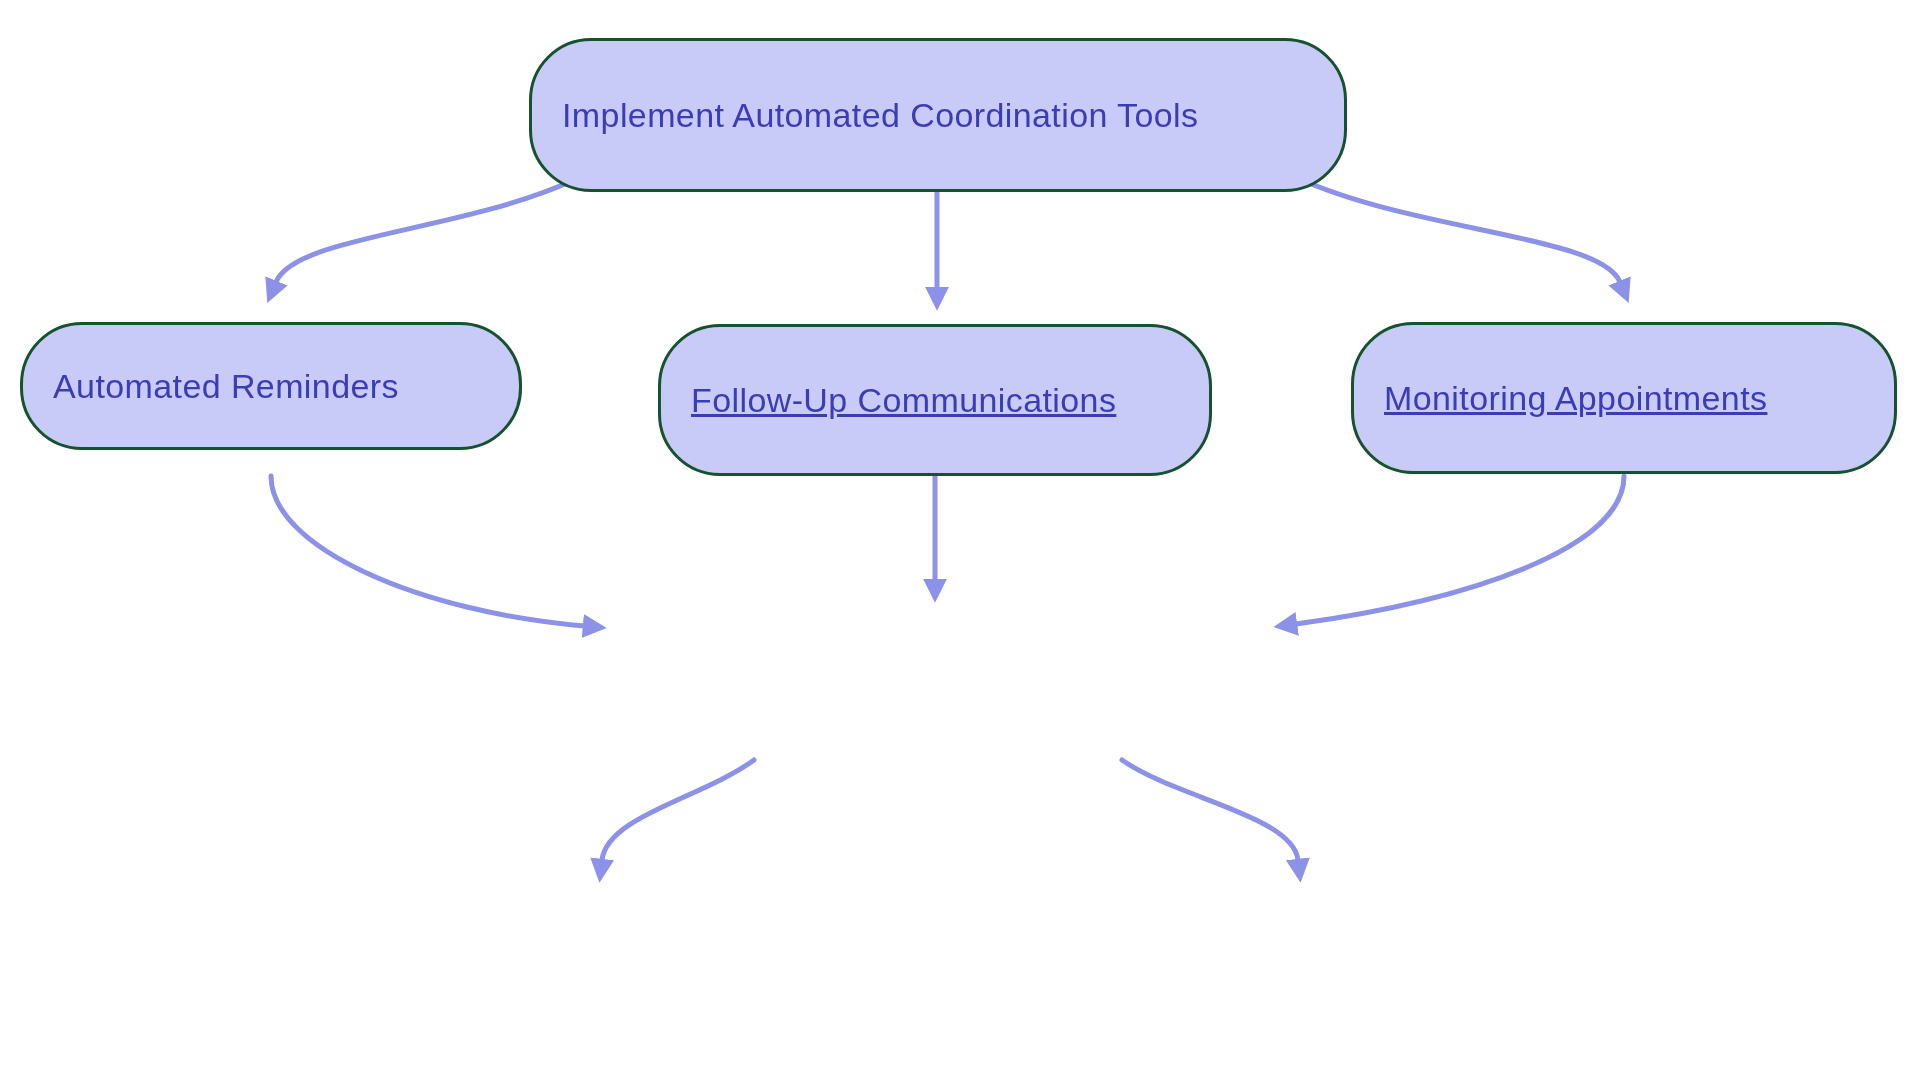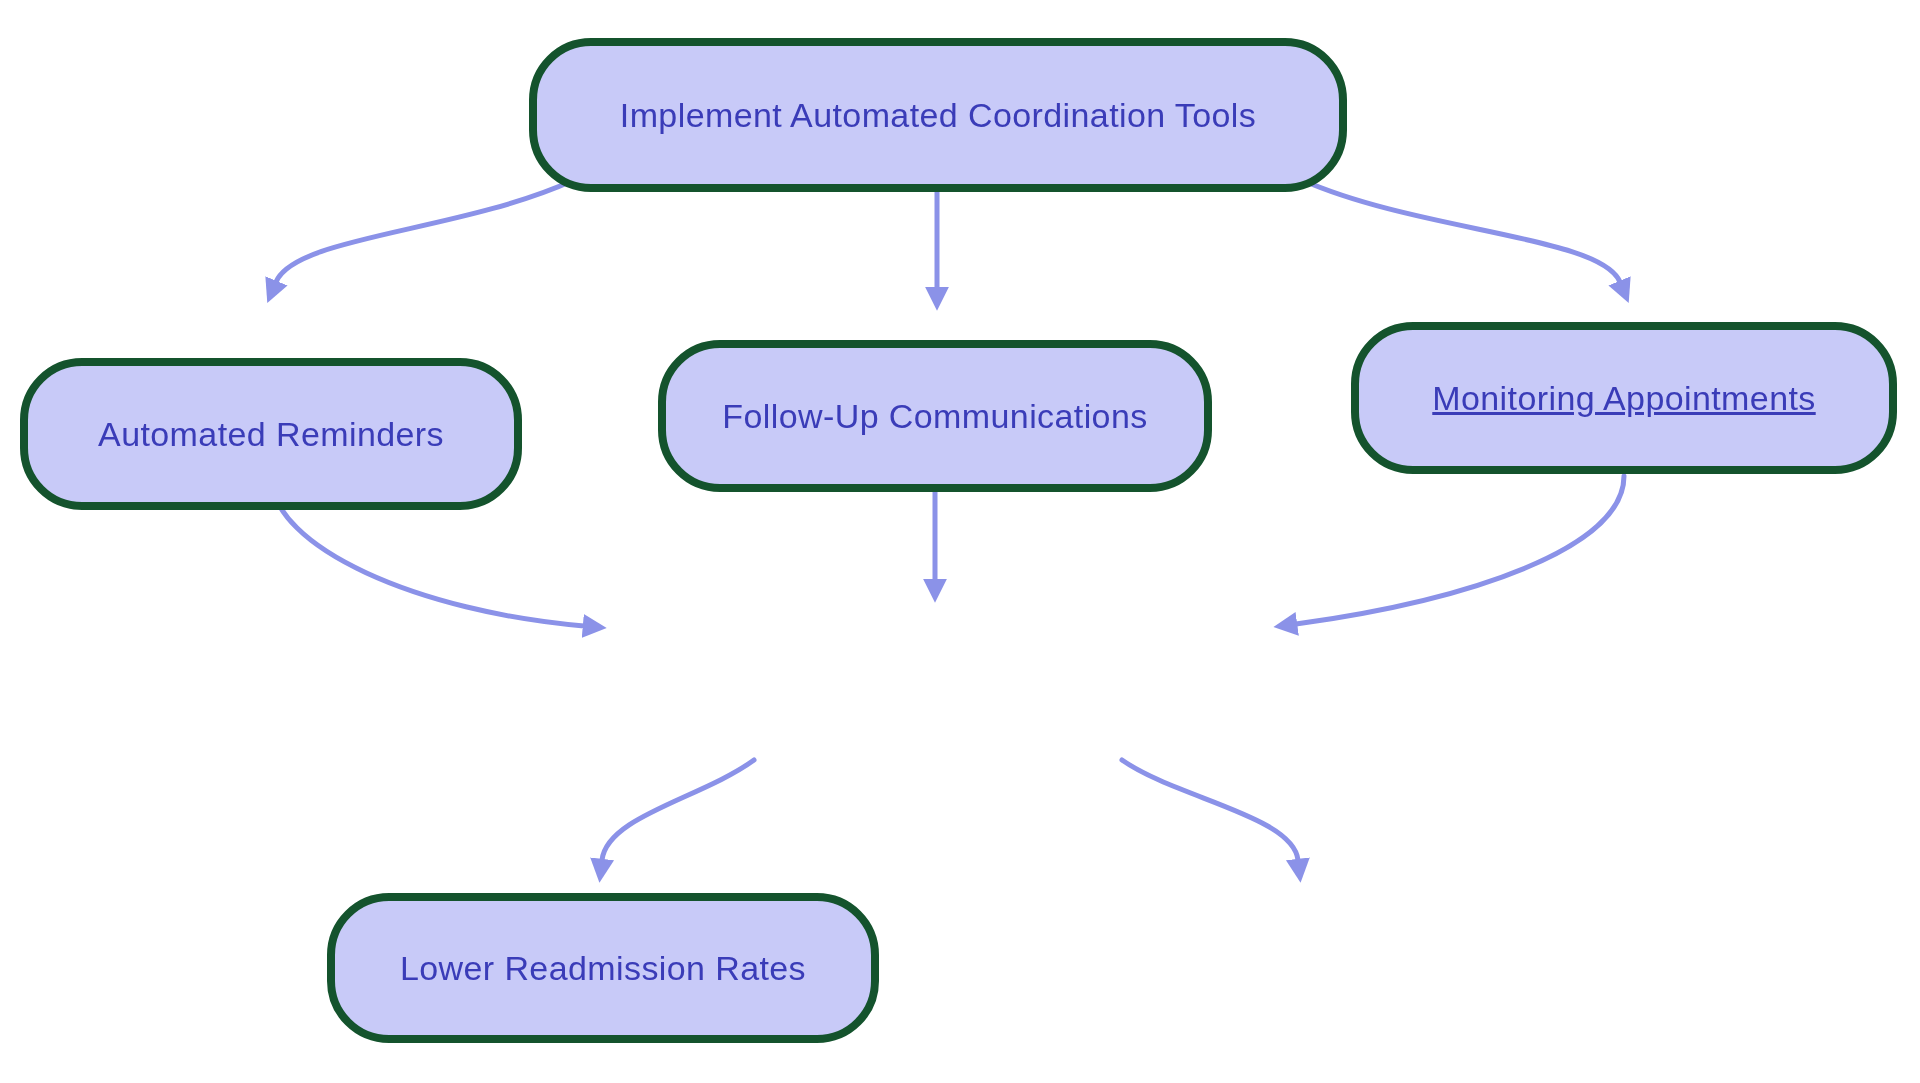--- a/index.html
+++ b/index.html
@@ -21,35 +21,35 @@
     position: absolute;
     left: 0;
     top: 0;
     width: 1920px;
     height: 1083px;
   }
   .node {
     position: absolute;
     box-sizing: border-box;
     background: #c8caf8;
-    border: 8px solid #14532d;
+    border: 3px solid #14532d;
     border-radius: 62px;
     display: flex;
     align-items: center;
-    justify-content: center;
+    justify-content: flex-start;
     text-align: center;
     color: #3a3cb8;
     font-size: 34px;
     letter-spacing: 0.4px;
     line-height: 1.2;
     padding: 0 30px;
   }
   .node-implement  { left: 529px;  top: 38px;  width: 818px; height: 154px; }
-  .node-reminders  { left: 20px;   top: 322px; width: 502px; height: 152px; margin-top: 36px; }
-  .node-followup   { left: 658px;  top: 340px; width: 554px; height: 152px; }
+  .node-reminders  { left: 20px;   top: 322px; width: 502px; height: 128px; }
+  .node-followup   { left: 658px;  top: 324px; width: 554px; height: 152px; text-decoration: underline; }
   .node-monitoring { left: 1351px; top: 322px; width: 546px; height: 152px; text-decoration: underline; }
   .node-boost      { left: 618px;  top: 614px; width: 644px; height: 146px; }
   .node-lower      { left: 327px;  top: 893px; width: 552px; height: 150px; }
   .node-enhanced   { left: 1007px; top: 893px; width: 594px; height: 150px; }
 </style>
 </head>
 <body>
 
 <div class="canvas">
 
@@ -87,18 +87,15 @@
 
   <div class="node node-followup">
     <span>Follow-Up Communications</span>
   </div>
 
   <div class="node node-monitoring">
     <span>Monitoring Appointments</span>
   </div>
 
 
-  <div class="node node-lower">
-    <span>Lower Readmission Rates</span>
-  </div>
 
 
 </div>
 
 </body></html>

